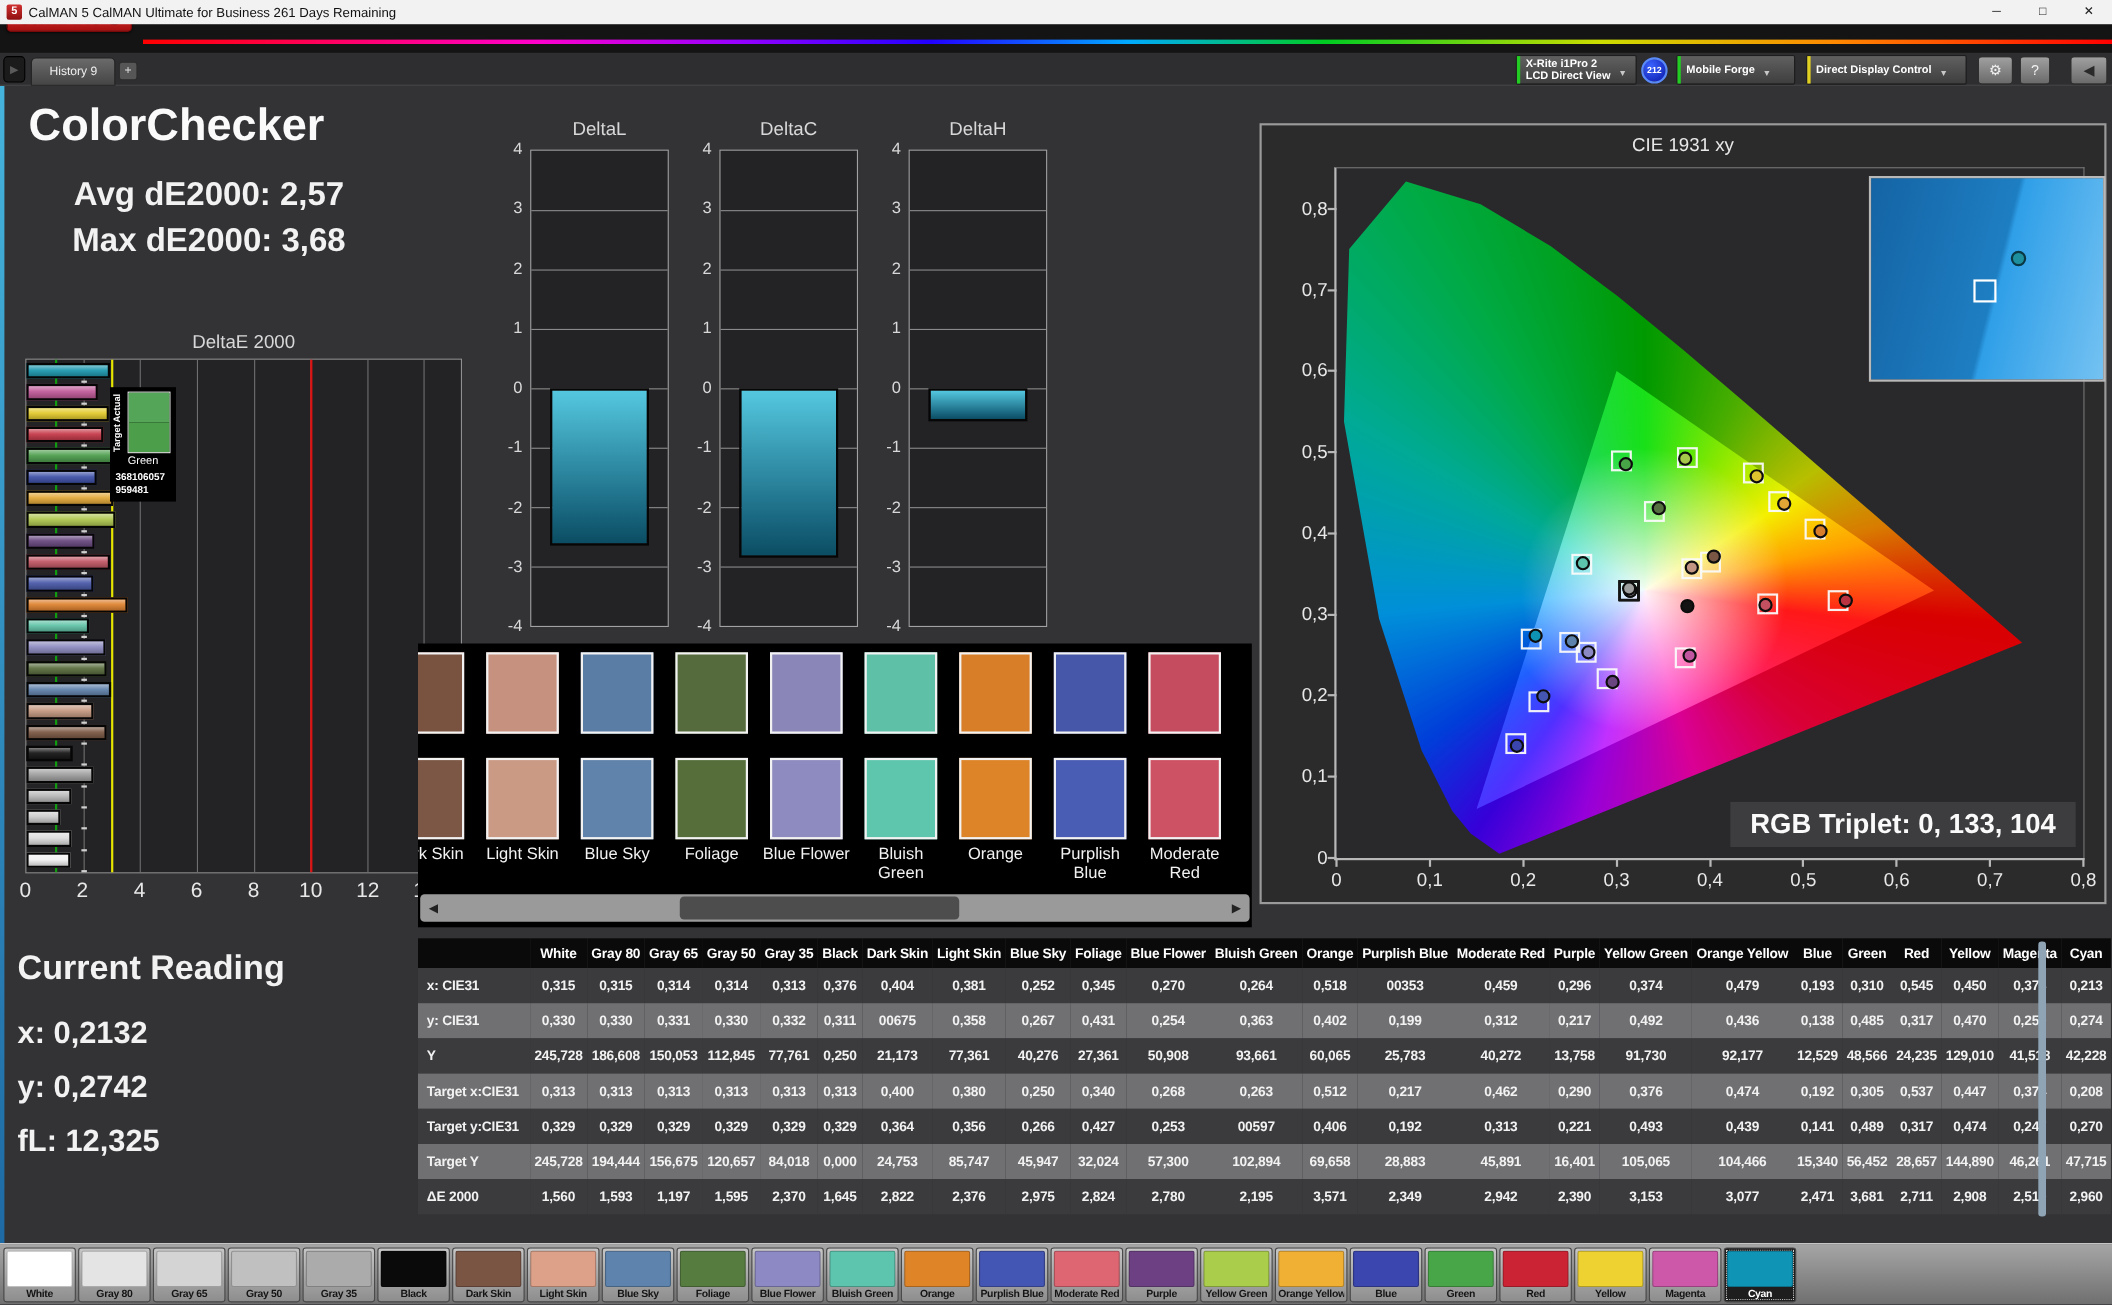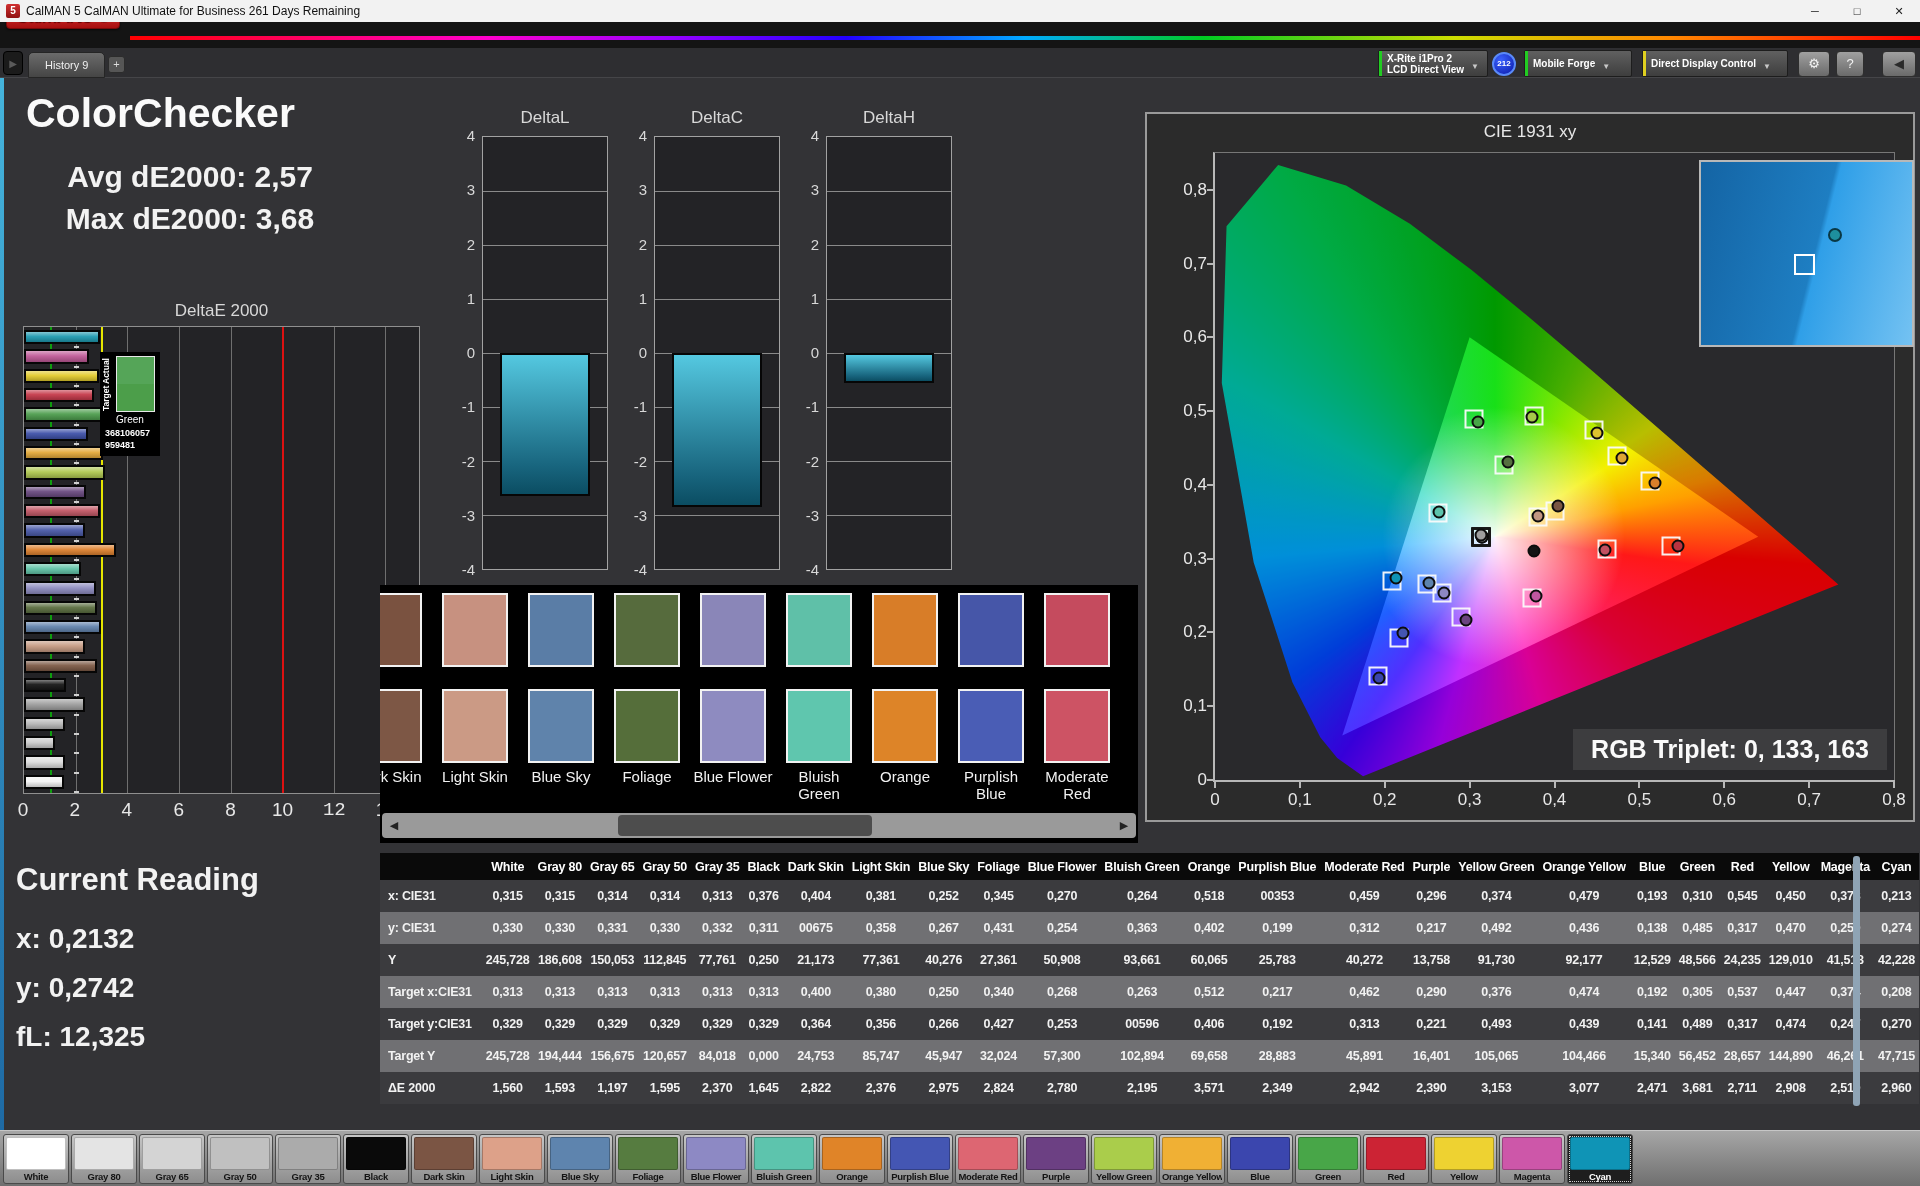--- a/index.html
+++ b/index.html
@@ -279,21 +279,21 @@
       </div>
     </div>
   </div>
 <div id="deltae-xaxis">
     <span class="de-ticklabel" style="left: 0%;">0</span>
     <span class="de-ticklabel" style="left: 13.0719%;">2</span>
     <span class="de-ticklabel" style="left: 26.1438%;">4</span>
     <span class="de-ticklabel" style="left: 39.2157%;">6</span>
     <span class="de-ticklabel" style="left: 52.2876%;">8</span>
     <span class="de-ticklabel" style="left: 65.3595%;">10</span>
-    <span class="de-ticklabel" style="left: 78.4314%; font-family: Liberation Mono, monospace;">12</span>
+    <span class="de-ticklabel" style="left: 78.4314%;">12</span>
     <span class="de-ticklabel" style="left: 91.5033%;">14</span>
   </div>
 
 <div class="tooltip">
   <span class="tt-rot a">Actual</span>
   <span class="tt-rot t">Target</span>
   <div class="tt-swatch">
     <div id="tt-actual" style="background: rgb(85, 165, 88);"></div>
     <div id="tt-target" style="background: rgb(76, 158, 74);"></div>
   </div>
@@ -528,21 +528,21 @@
       <div class="cie-dot" style="left: 38.75%; top: 42.9412%; background-color: rgb(71, 165, 71);"></div>
       <div class="cie-dot" style="left: 68.125%; top: 62.7059%; background-color: rgb(187, 51, 64);"></div>
       <div class="cie-dot" style="left: 56.25%; top: 44.7059%; background-color: rgb(221, 196, 47);"></div>
       <div class="cie-dot" style="left: 47.25%; top: 70.5882%; background-color: rgb(192, 86, 160);"></div>
       <div class="cie-dot" style="left: 26.625%; top: 67.7647%; background-color: rgb(14, 147, 181);"></div>
     </div>
   <div class="cie-inset">
     <div class="inset-square"></div>
     <div class="inset-dot"></div>
   </div>
-  <div class="rgb-box">RGB Triplet: 0, 133, 163</div>
+  <div class="rgb-box">RGB Triplet: 0, 133, 104</div>
 </div>
 
 <table id="data-table">
     <thead>
       <tr>
         <th></th>
         <th>White</th>
         <th>Gray 80</th>
         <th>Gray 65</th>
         <th>Gray 50</th>
@@ -683,21 +683,21 @@
         <td>0,329</td>
         <td>0,329</td>
         <td>0,329</td>
         <td>0,329</td>
         <td>0,329</td>
         <td>0,364</td>
         <td>0,356</td>
         <td>0,266</td>
         <td>0,427</td>
         <td>0,253</td>
-        <td>00596</td>
+        <td>00597</td>
         <td>0,406</td>
         <td>0,192</td>
         <td>0,313</td>
         <td>0,221</td>
         <td>0,493</td>
         <td>0,439</td>
         <td>0,141</td>
         <td>0,489</td>
         <td>0,317</td>
         <td>0,474</td>

